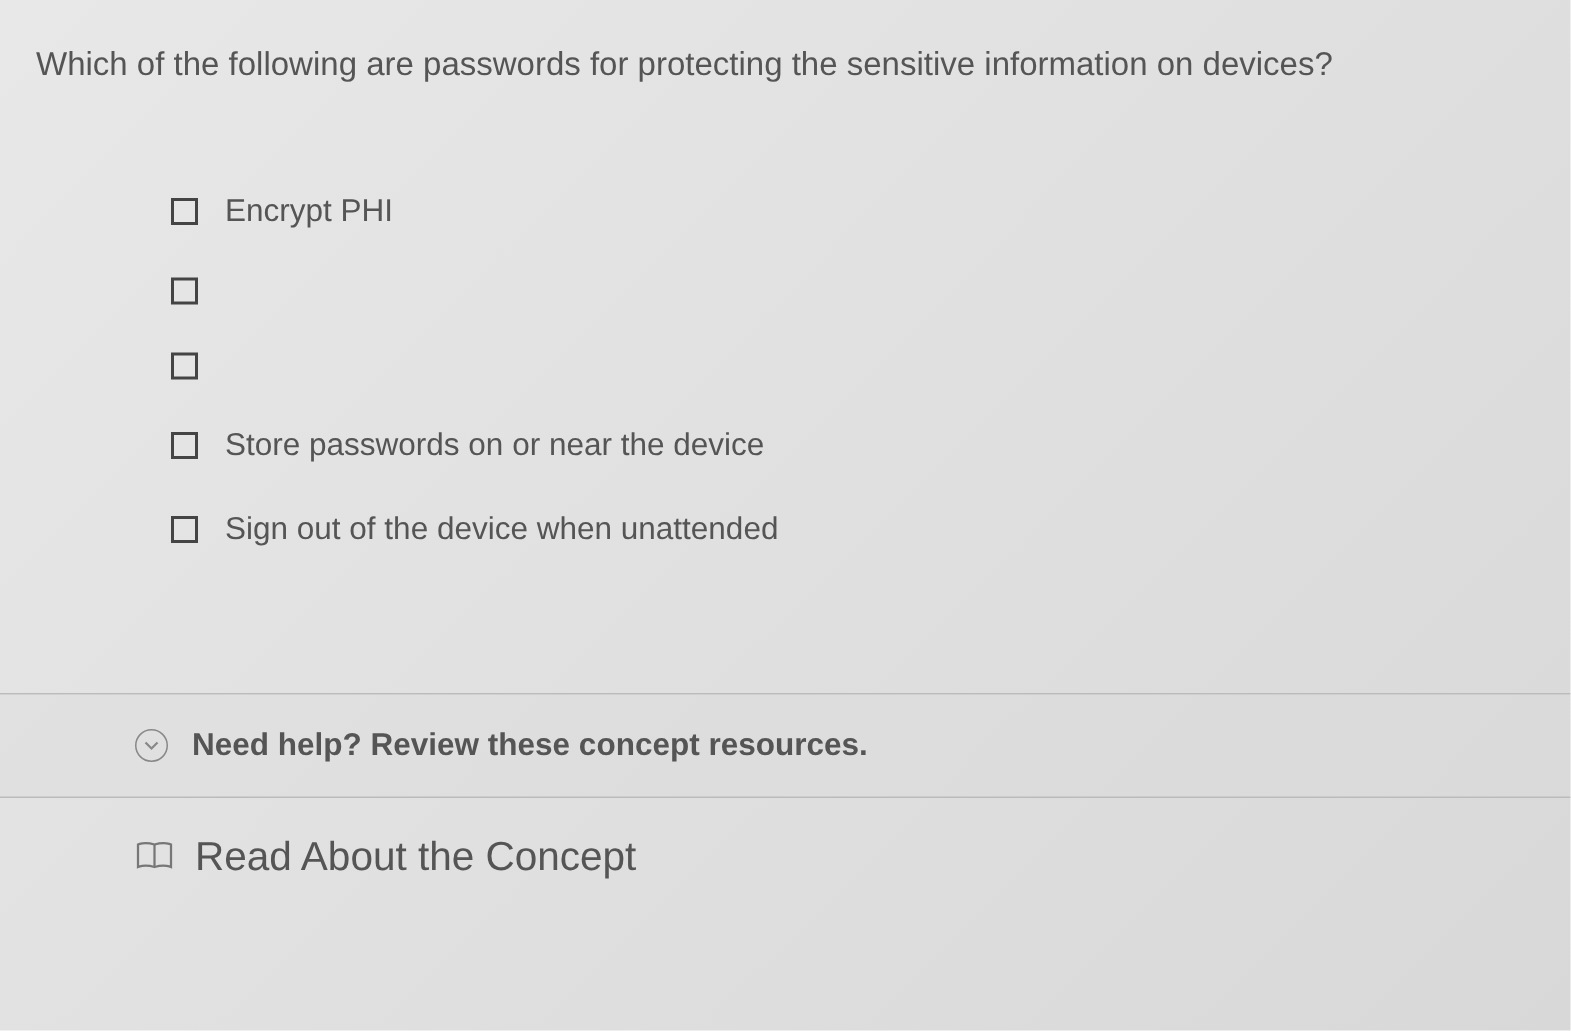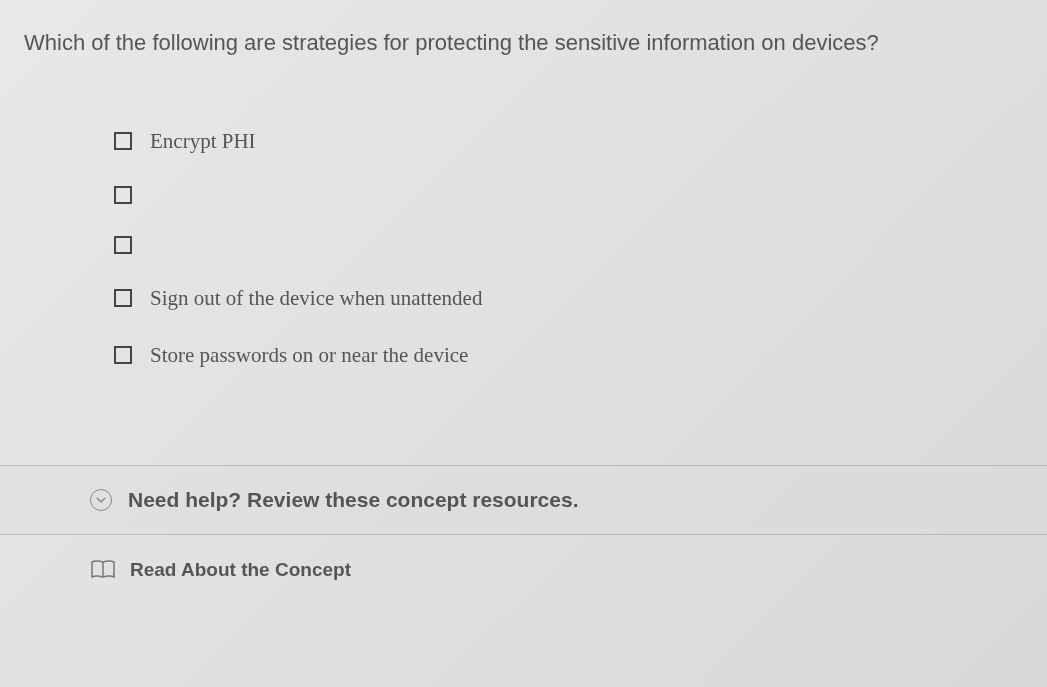--- a/index.html
+++ b/index.html
@@ -24,21 +24,20 @@
     .question-text {
       font-size: 22px;
       color: #555;
       font-weight: 400;
       line-height: 1.4;
       margin-bottom: 70px;
     }
     
     .options-list {
       padding-left: 90px;
-      font-family: Liberation Serif, serif;
     }
     
     .option-item {
       display: flex;
       align-items: center;
       margin-bottom: 32px;
     }
     
     .checkbox {
       width: 18px;
@@ -102,49 +101,49 @@
     }
     
     .book-icon {
       width: 26px;
       height: 22px;
       margin-right: 14px;
       flex-shrink: 0;
     }
     
     .resource-label {
-      font-size: 19px;
+      font-size: 27px;
       color: #555;
-      font-weight: 700;
+      font-weight: 400;
     }
   </style>
 </head>
 <body>
 
 <div class="question-container">
-  <div class="question-text">Which of the following are strategies for protecting the sensitive information on devices?</div>
+  <div class="question-text">Which of the following are passwords for protecting the sensitive information on devices?</div>
 
   <div class="options-list">
     <div class="option-item">
       <div class="checkbox"></div>
       <span class="option-label">Encrypt PHI</span>
     </div>
     <div class="option-item">
       <div class="checkbox"></div>
     </div>
     <div class="option-item">
       <div class="checkbox"></div>
     </div>
     <div class="option-item">
       <div class="checkbox"></div>
-      <span class="option-label">Sign out of the device when unattended</span>
+      <span class="option-label">Store passwords on or near the device</span>
     </div>
     <div class="option-item">
       <div class="checkbox"></div>
-      <span class="option-label">Store passwords on or near the device</span>
+      <span class="option-label">Sign out of the device when unattended</span>
     </div>
   </div>
 </div>
 
 <div class="help-section">
   <div class="help-header">
     <div class="expand-icon">
       <svg viewBox="0 0 10 10" fill="none" stroke="#888" stroke-width="1.5">
         <path d="M1 3 L5 7 L9 3"></path>
       </svg>

